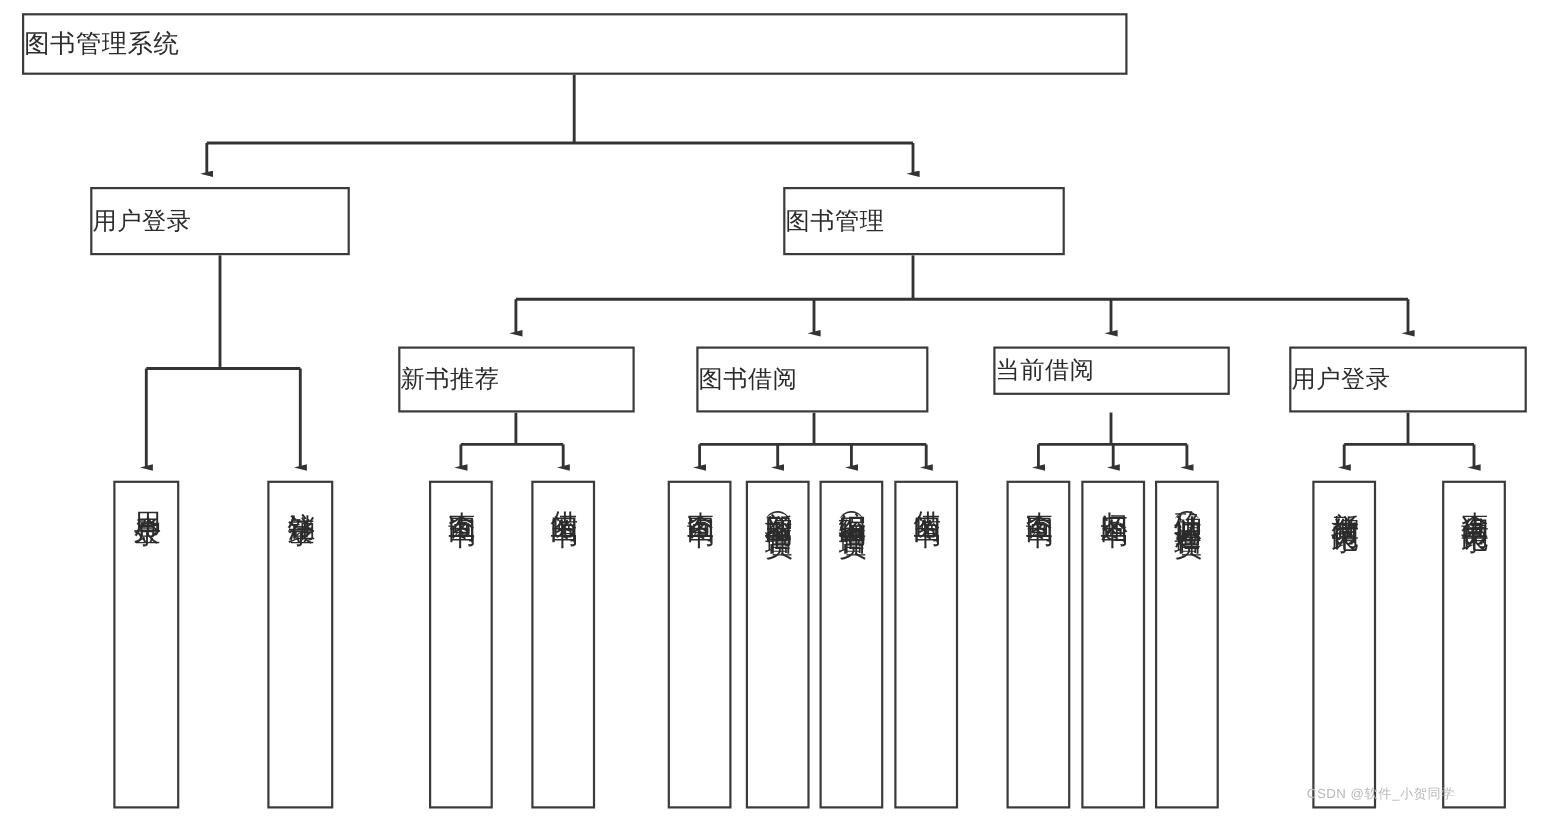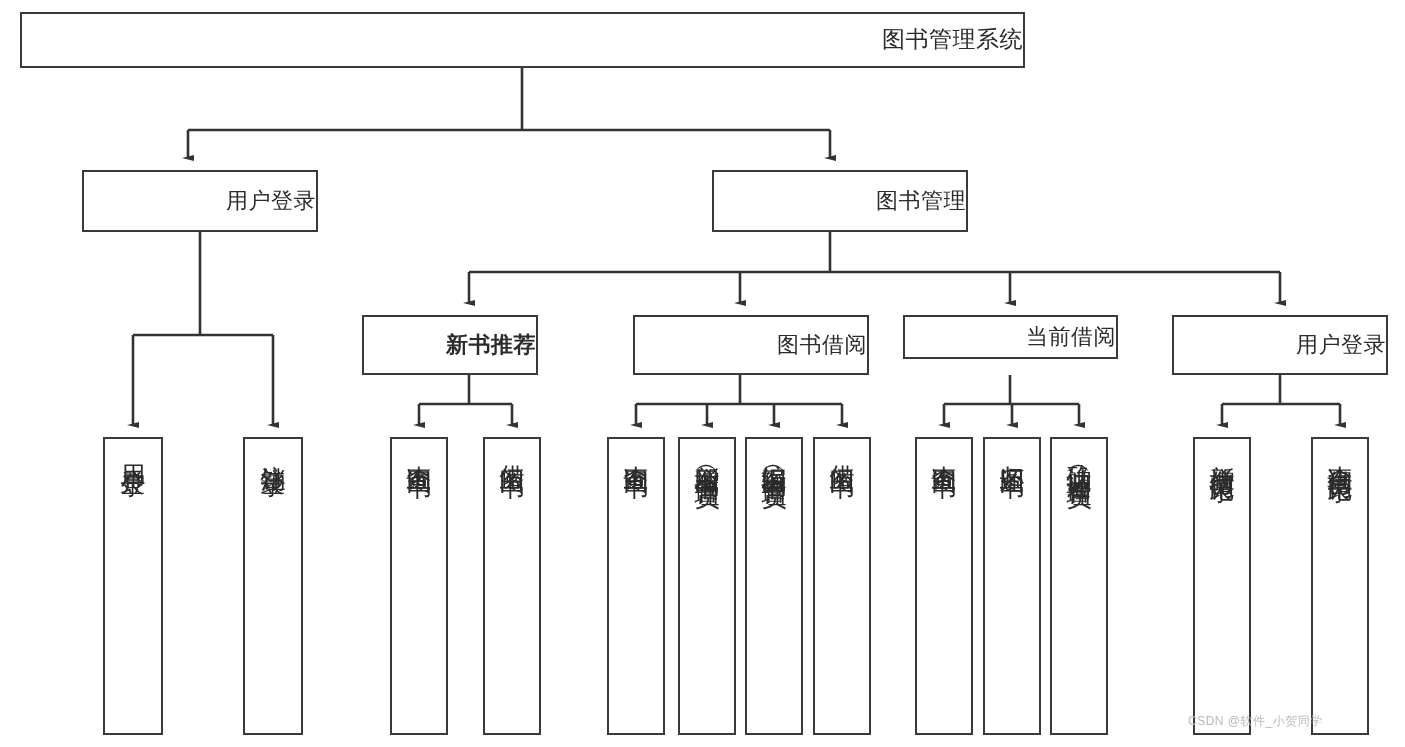--- a/index.html
+++ b/index.html
@@ -25,21 +25,21 @@
     height: 747px;
     pointer-events: none;
   }
   .node {
     position: absolute;
     box-sizing: border-box;
     background: #ffffff;
     border: 2px solid #3a3a3a;
     display: flex;
     align-items: center;
-    justify-content: flex-end;
+    justify-content: flex-start;
     color: #2b2b2b;
     z-index: 3;
   }
   .node .lbl {
     display: block;
     text-align: center;
     line-height: 1.18;
     letter-spacing: 0.5px;
   }
   
@@ -134,24 +134,24 @@
     <span class="lbl">图书管理系统</span>
   </div>
 
   <div class="node horiz" style="left:82px; top:170px; width:236px; height:62px;">
     <span class="lbl">用户登录</span>
   </div>
   <div class="node horiz" style="left:712px; top:170px; width:256px; height:62px;">
     <span class="lbl">图书管理</span>
   </div>
 
-  <div class="node horiz" style="left:362px; top:315px; width:176px; height:60px;font-weight:bold;">
+  <div class="node horiz" style="left:362px; top:315px; width:215px; height:60px;">
     <span class="lbl">新书推荐</span>
   </div>
-  <div class="node horiz" style="left:633px; top:315px; width:236px; height:60px;">
+  <div class="node horiz" style="left:633px; top:315px; width:211px; height:60px;">
     <span class="lbl">图书借阅</span>
   </div>
   <div class="node horiz" style="left:903px; top:315px; width:215px; height:44px;">
     <span class="lbl">当前借阅</span>
   </div>
   <div class="node horiz" style="left:1172px; top:315px; width:216px; height:60px;">
     <span class="lbl">用户登录</span>
   </div>
 
   <div class="node vert" style="left:103px; top:437px; width:60px; height:298px;">

